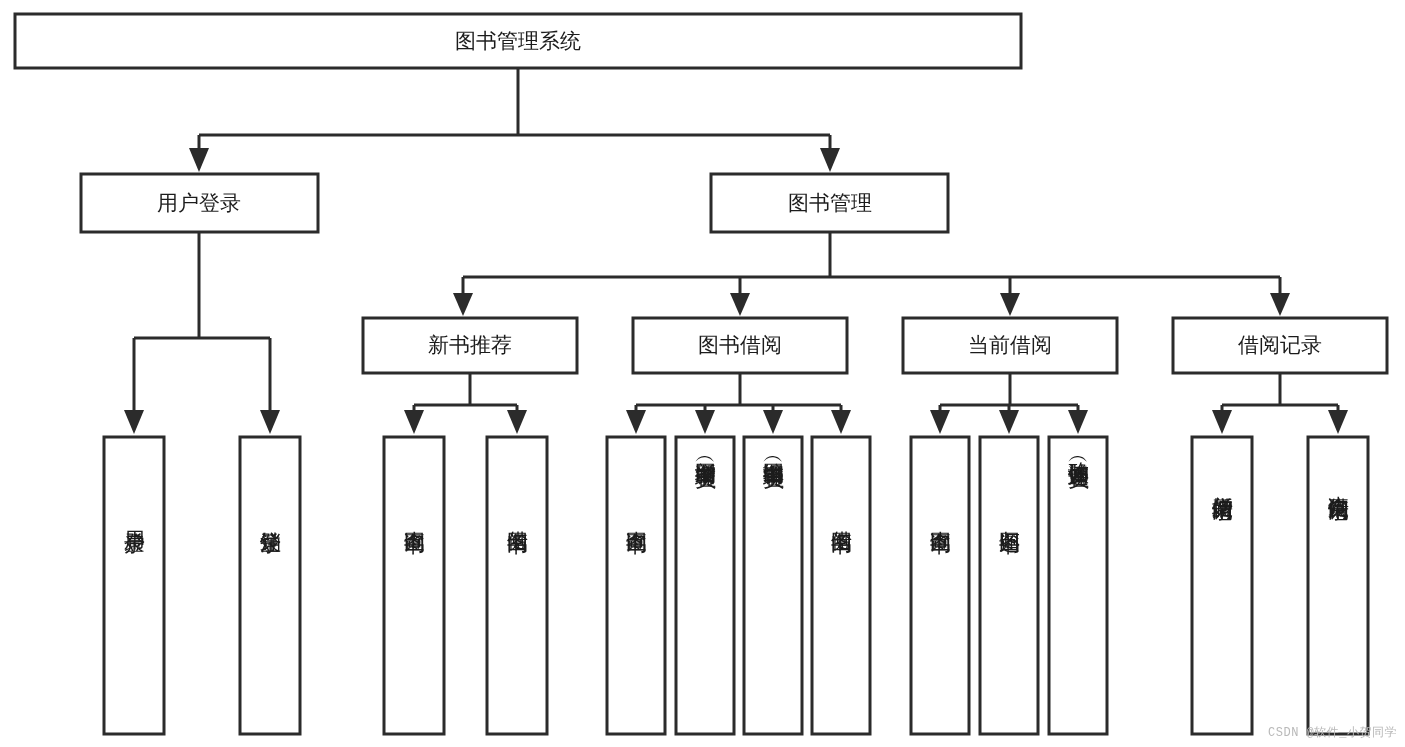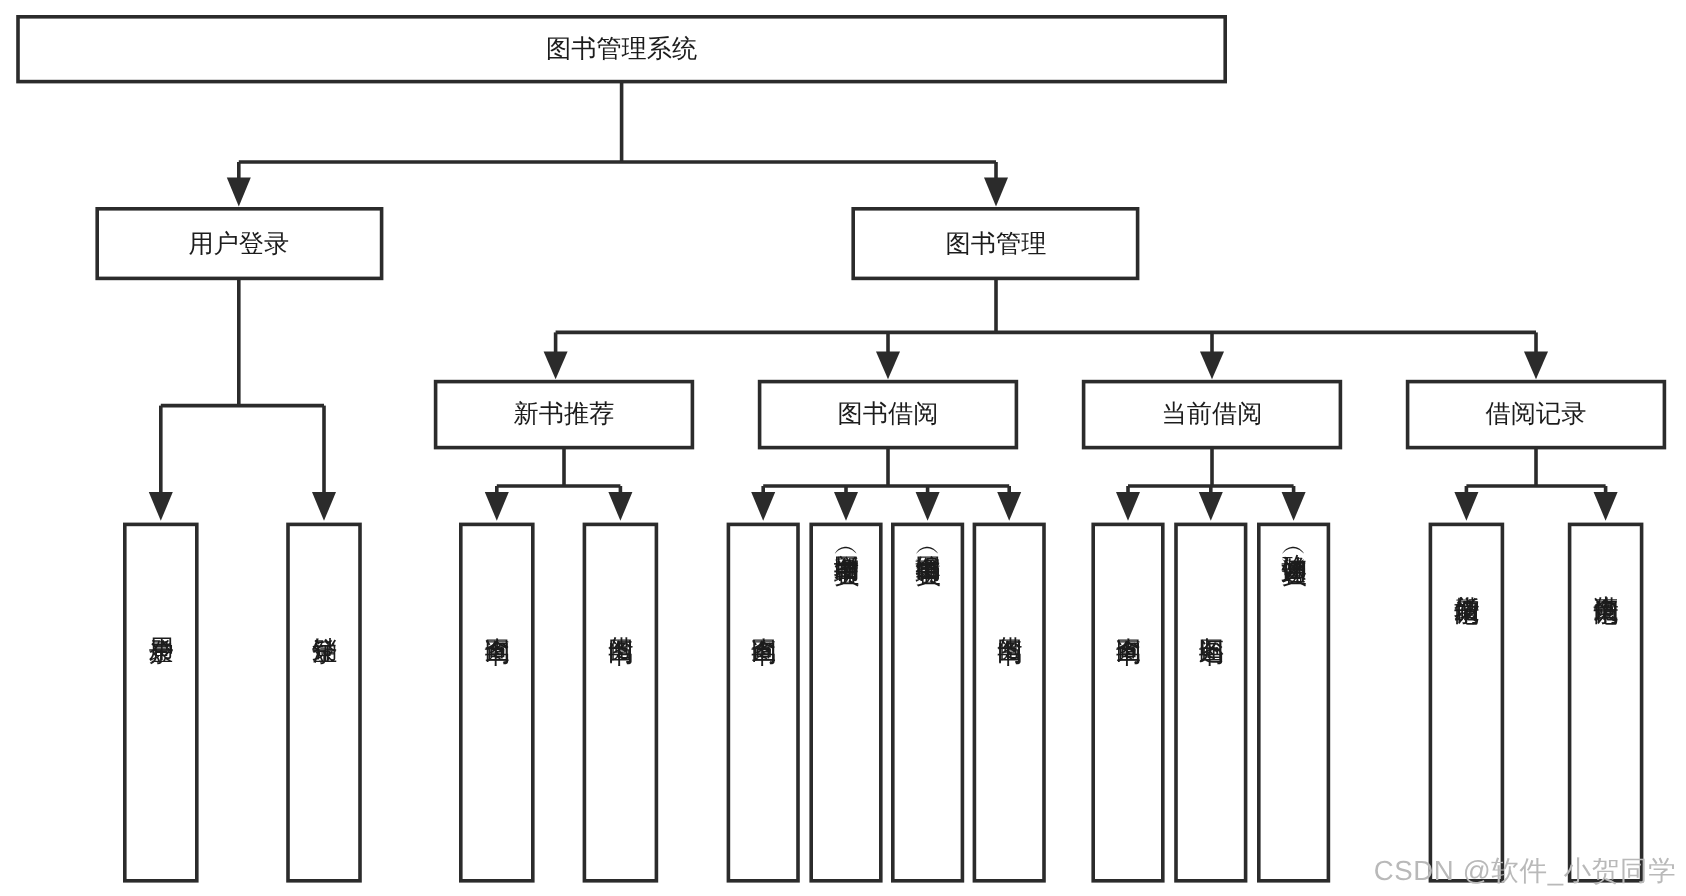--- a/index.html
+++ b/index.html
@@ -70,22 +70,22 @@
     line-height: 1.28;
     color: #1c1c1c;
     letter-spacing: 1px;
     white-space: nowrap;
     text-align: start;
   }
   .watermark {
     position: absolute;
     right: 8px;
     bottom: 6px;
-    font-family: Liberation Sans, sans-serif;
-    font-size: 23px;
+    font-family: Liberation Mono, monospace;
+    font-size: 12px;
     color: #b9b9b9;
     letter-spacing: 0.5px;
     white-space: nowrap;
   }
 </style>
 </head>
 <body>
 
 <div id="diagram-root">
 

